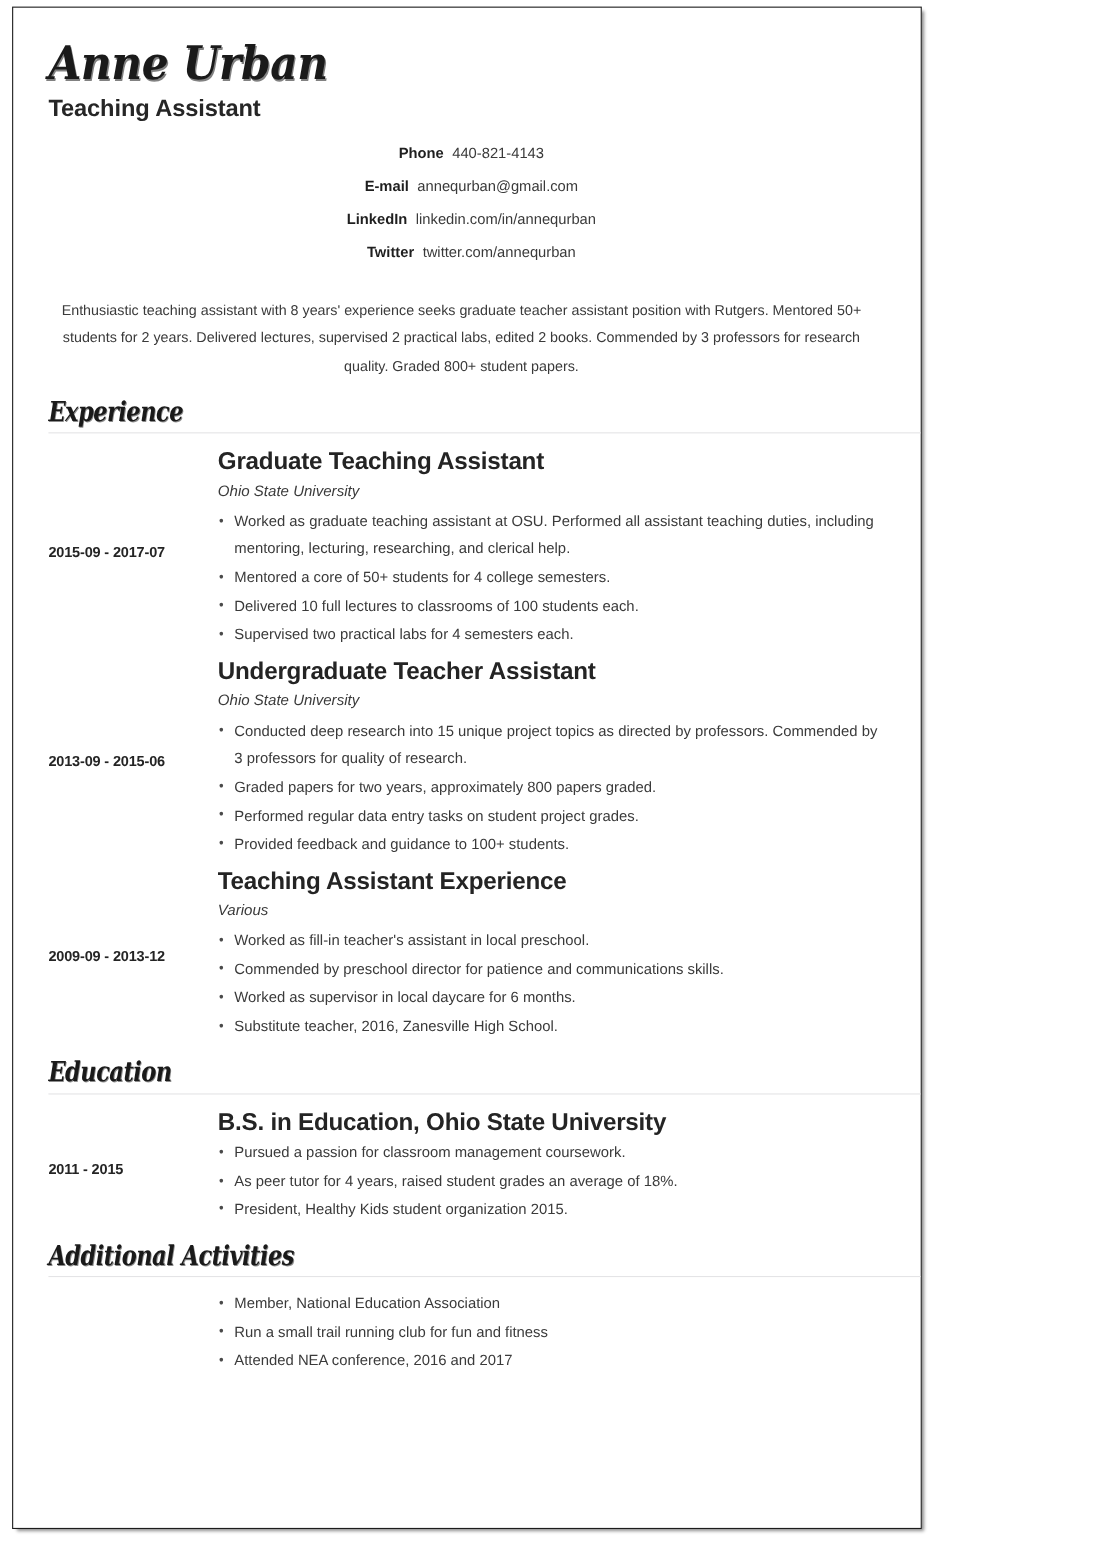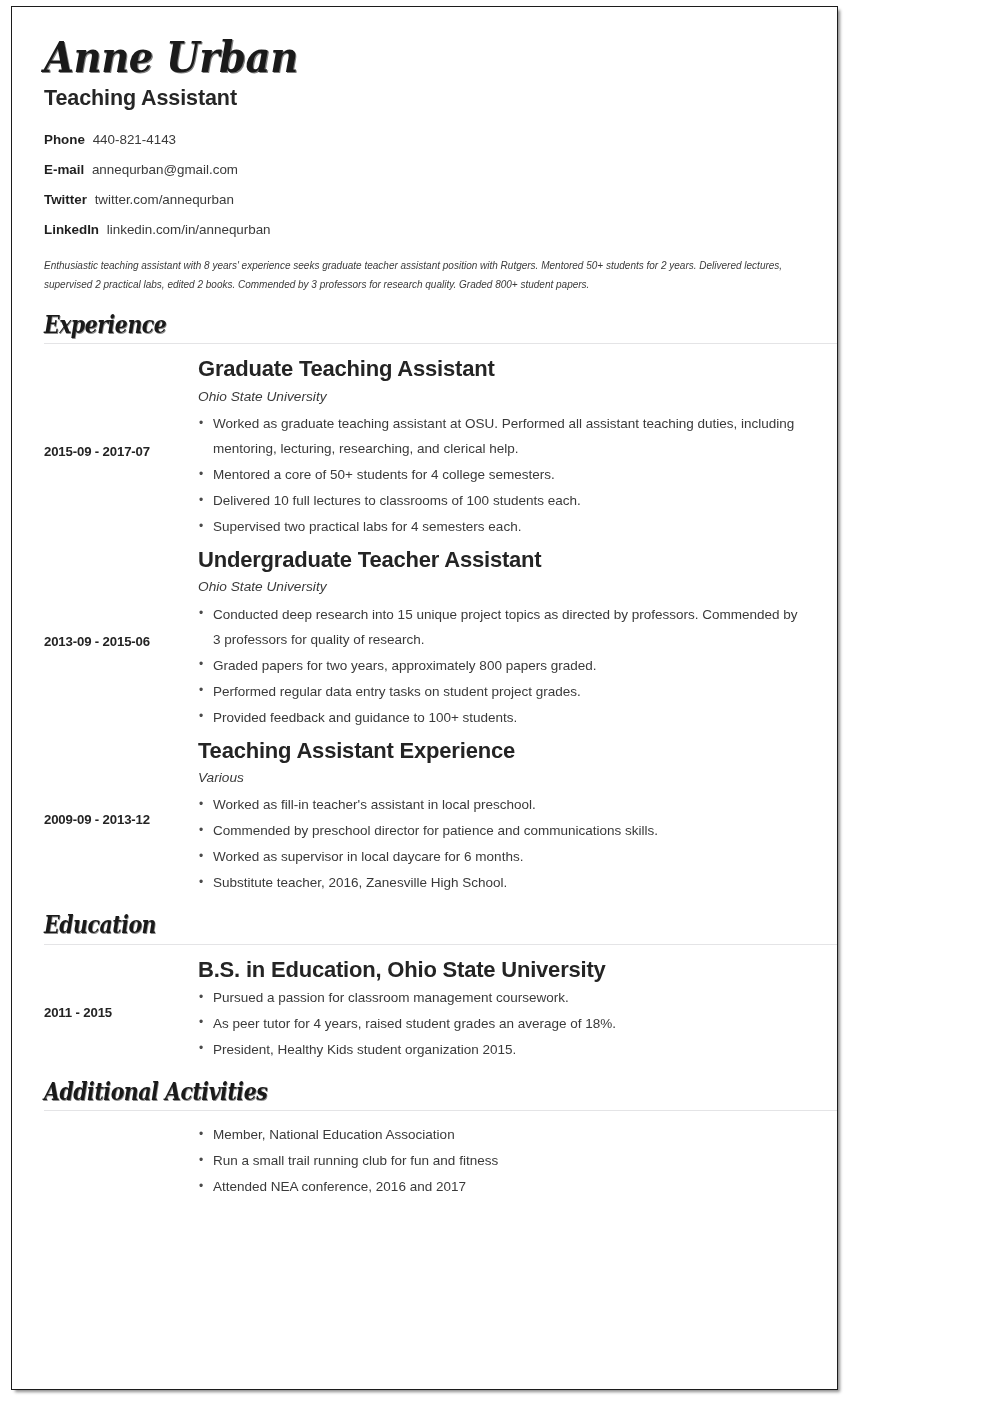--- a/index.html
+++ b/index.html
@@ -58,47 +58,47 @@
 
   .candidate-role {
     font-size: 21.5px;
     font-weight: 700;
     color: #262626;
     margin: 0 0 22px 0;
     letter-spacing: -0.1px;
   }
 
   .contact-list {
-    margin: 0 0 20px 0;
+    margin: 0 0 33px 0;
     padding: 0;
     list-style: none;
+    text-align: center;
   }
   .contact-row {
     font-size: 13.4px;
     color: #2f2f2f;
     line-height: 1.0;
     margin-bottom: 16.5px;
   }
   .contact-label {
     font-weight: 700;
     color: #1f1f1f;
   }
   .contact-value {
     font-weight: 400;
     color: #3a3a3a;
     margin-left: 4px;
   }
 
   .summary {
-    font-size: 10px;
+    font-size: 13px;
     line-height: 1.95;
     color: #3a3a3a;
     margin: 0 18px 16px 0;
-    text-align: left;
-    font-style: italic;
+    text-align: center;
   }
 
   
   .section {
     margin-top: 14px;
   }
   .section-heading {
     font-family: "DejaVu Serif", "Liberation Serif", serif;
     font-style: italic;
     font-weight: 700;
@@ -195,26 +195,26 @@
         <ul class="contact-list">
           <li class="contact-row">
             <span class="contact-label">Phone</span>
             <span class="contact-value">440-821-4143</span>
           </li>
           <li class="contact-row">
             <span class="contact-label">E-mail</span>
             <span class="contact-value">annequrban@gmail.com</span>
           </li>
           <li class="contact-row">
+            <span class="contact-label">LinkedIn</span>
+            <span class="contact-value">linkedin.com/in/annequrban</span>
+          </li>
+          <li class="contact-row">
             <span class="contact-label">Twitter</span>
             <span class="contact-value">twitter.com/annequrban</span>
-          </li>
-          <li class="contact-row">
-            <span class="contact-label">LinkedIn</span>
-            <span class="contact-value">linkedin.com/in/annequrban</span>
           </li>
         </ul>
 
         <p class="summary">Enthusiastic teaching assistant with 8 years' experience seeks graduate teacher assistant position with Rutgers. Mentored 50+ students for 2 years. Delivered lectures, supervised 2 practical labs, edited 2 books. Commended by 3 professors for research quality. Graded 800+ student papers.</p>
       </header>
 
       <section class="section">
         <h3 class="section-heading">Experience</h3>
         <div class="section-rule"></div>
 

